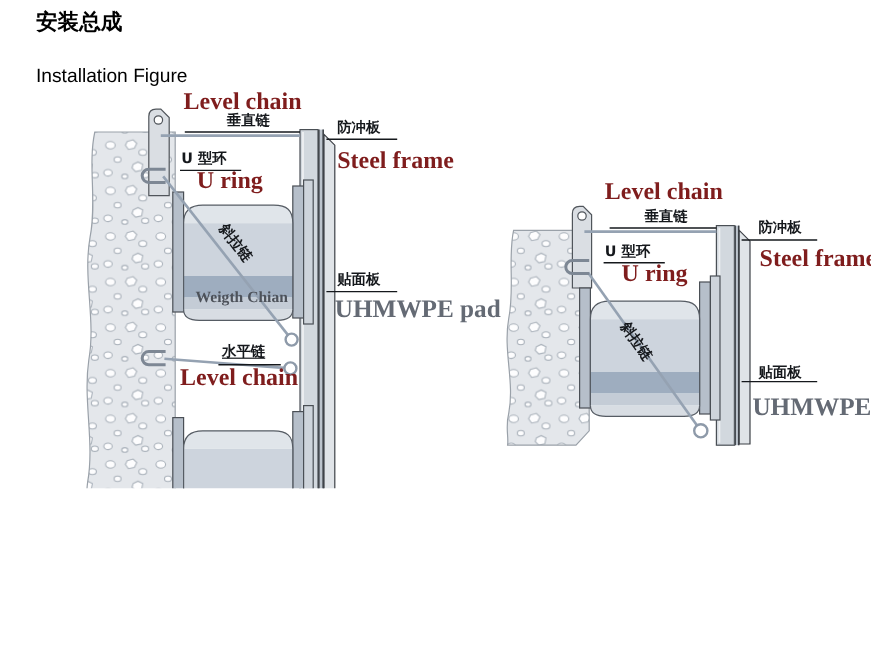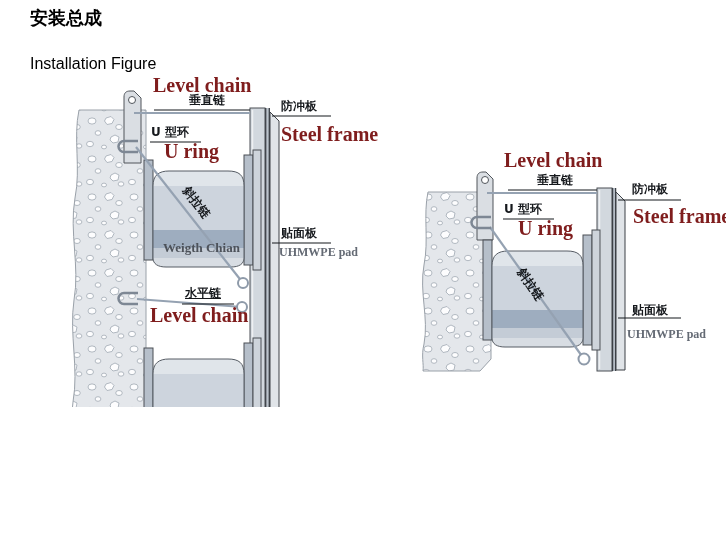--- a/index.html
+++ b/index.html
@@ -3,21 +3,21 @@
 <meta charset="utf-8">
 <style>
   html,body{margin:0;padding:0;background:#ffffff;}
   #screen{position:relative;width:726px;height:407px;background:#ffffff;overflow:hidden;
           font-family:"Liberation Sans",sans-serif;}
   #drawing{position:absolute;left:0;top:0;}
   .lbl{position:absolute;white-space:nowrap;line-height:1.1;}
   .t-zh{font-family:"DejaVu Sans",sans-serif;font-weight:bold;font-size:12px;color:#15181c;}
   .t-serif{font-family:"Liberation Serif","DejaVu Serif",serif;font-weight:bold;font-size:20px;color:#7f1d1d;}
   .t-serif-sm{font-family:"Liberation Serif","DejaVu Serif",serif;font-weight:bold;font-size:13px;color:#4d525a;}
-  .t-serif-md{font-family:"Liberation Serif","DejaVu Serif",serif;font-weight:bold;font-size:12px;color:#646a74;text-align:center;}
+  .t-serif-md{font-family:"Liberation Serif","DejaVu Serif",serif;font-weight:bold;font-size:21px;color:#646a74;text-align:center;}
   .t-serif-xl{font-family:"Liberation Serif","DejaVu Serif",serif;font-weight:bold;font-size:24px;color:#474c55;}
   .rot52{transform:rotate(52deg);}
   .rot55{transform:rotate(55deg);}
   #title-zh{position:absolute;left:30px;top:6px;font-size:18px;font-weight:bold;color:#000;}
   #title-en{position:absolute;left:30px;top:31px;font-size:16px;color:#000;margin-top:24px;}
 </style>
 </head>
 <body>
 
 <div id="screen">

